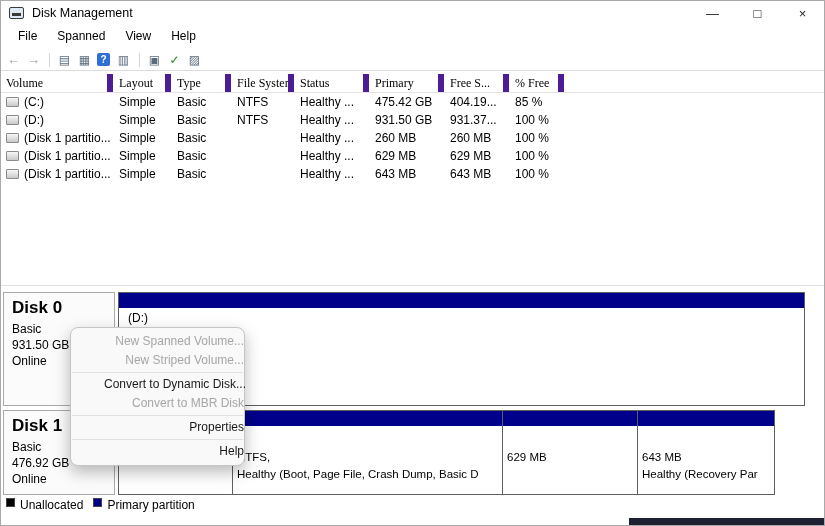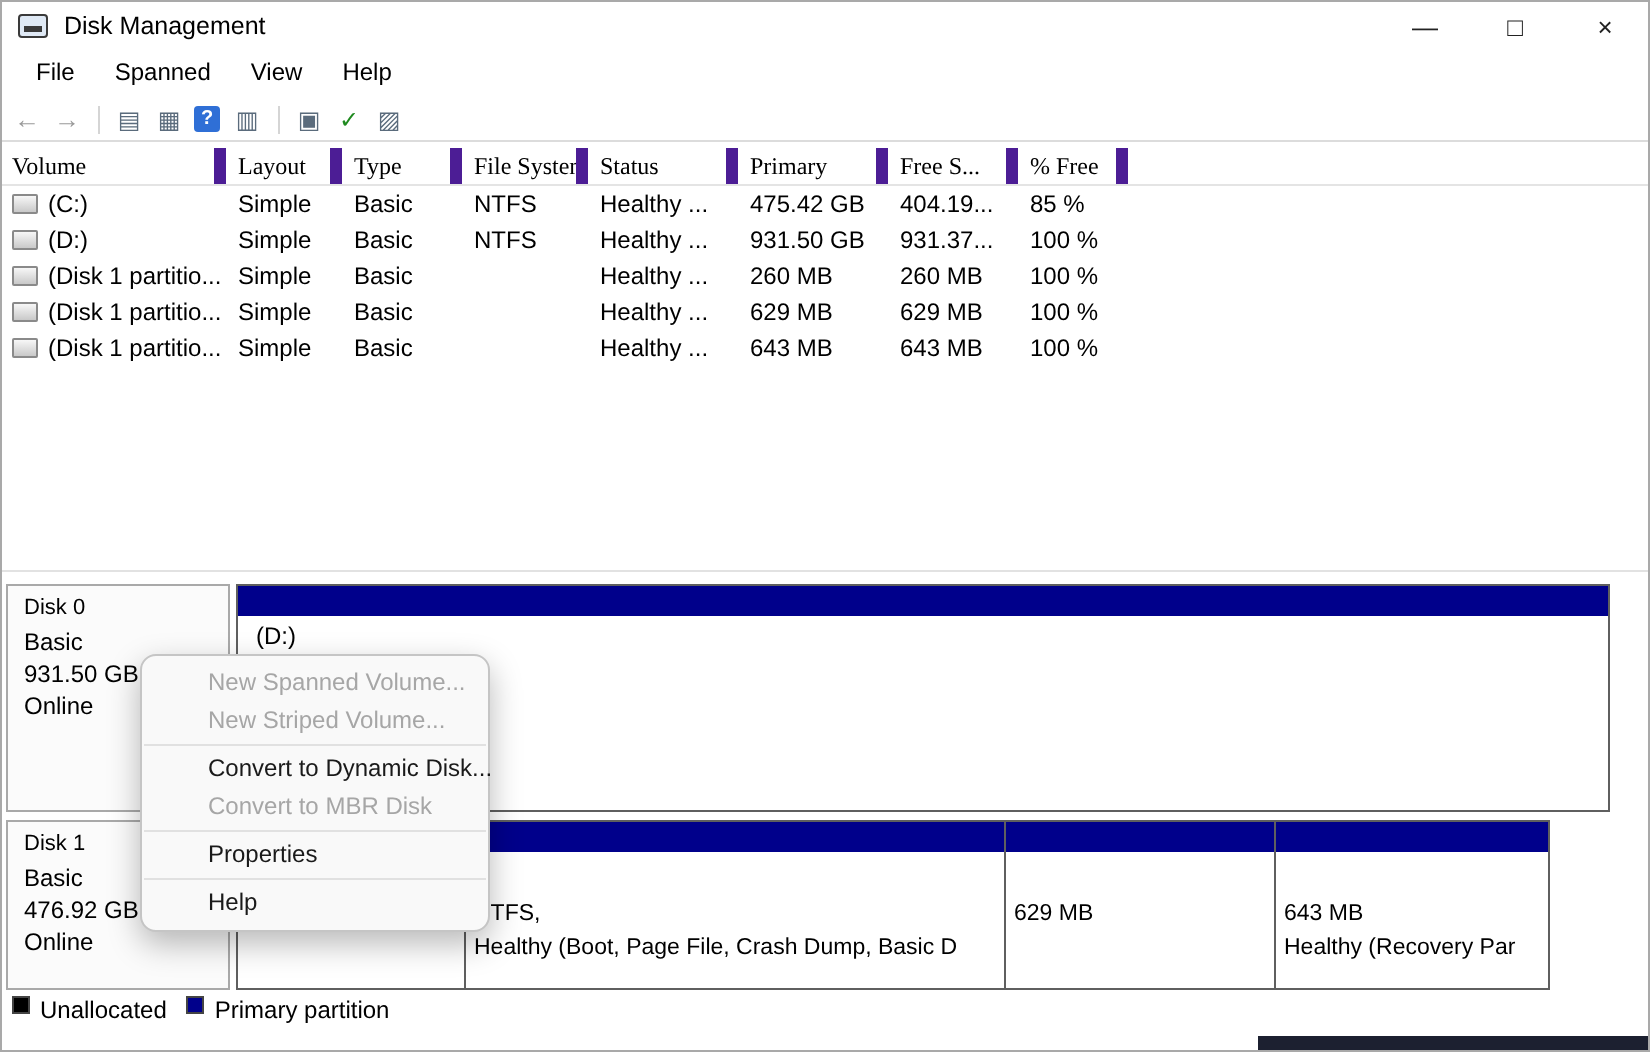--- a/index.html
+++ b/index.html
@@ -41,38 +41,38 @@
   .vt-cell { padding-left:6px; overflow:hidden; white-space:nowrap; }
   .vol-cell { display:flex; align-items:center; gap:5px; }
   .vol-icon { width:13px; height:10px; flex:0 0 auto; border:1px solid #8a8a8a; border-radius:1px; background:linear-gradient(#f7f7f7,#c9c9c9); }
 
   .splitter { position:absolute; top:285px; left:0; right:0; height:1px; background:#e2e2e2; }
 
   
   .disk-info { position:absolute; left:3px; width:112px; background:#fbfbfb; border:1px solid #a9a9a9; padding:5px 0 0 8px; }
   #disk0-info { top:292px; height:114px; }
   #disk1-info { top:410px; height:85px; }
-  .disk-name { font-weight:normal; font-size:11px; margin-bottom:3px; }
+  .disk-name { font-weight:bold; font-size:17px; margin-bottom:3px; }
   .disk-line { line-height:16px; white-space:nowrap; }
 
   #disk0-part { position:absolute; left:118px; top:292px; width:687px; height:114px; border:1px solid #5f5f5f; background:#fff; }
   .part-header { height:15px; background:#00008b; }
   #disk0-part .part-label { padding:3px 0 0 9px; }
 
   #disk1-parts { position:absolute; left:118px; top:410px; height:85px; display:flex; }
   .partition { border:1px solid #5f5f5f; border-left-width:0; background:#fff; overflow:hidden; }
   .partition:first-child { border-left-width:1px; }
   .p0{width:115px}.p1{width:270px}.p2{width:135px}.p3{width:137px}
   .part-body { padding:23px 0 0 4px; font-size:11.5px; line-height:17px; white-space:nowrap; }
 
   
   #context-menu { position:absolute; left:70px; top:327px; width:175px; background:#f9f9f9;
     border:1px solid #c5c5c5; border-radius:8px; box-shadow:0 6px 16px rgba(0,0,0,0.28);
     padding:4px 0; z-index:20; }
-  .cm-item { height:19px; line-height:19px; padding-left:33px; white-space:nowrap; color:#1a1a1a; }
+  .cm-item { height:19px; line-height:19px; padding-left:33px; white-space:nowrap; color:#1a1a1a;text-align:right; }
   .cm-item.disabled { color:#a6a6a6; }
   .cm-sep { height:1px; background:#e1e1e1; margin:2px 1px; }
 
   
   #legend { position:absolute; left:0; top:498px; height:20px; display:flex; padding-left:6px; }
   .swatch { width:9px; height:9px; border:1px solid #444; margin-right:5px; }
   .sw-unalloc { background:#000000; }
   .sw-primary { background:#00008b; margin-left:10px; }
   #taskbar-fragment { position:absolute; right:0; bottom:0; width:196px; height:8px; background:#1c2030; }
 </style>

